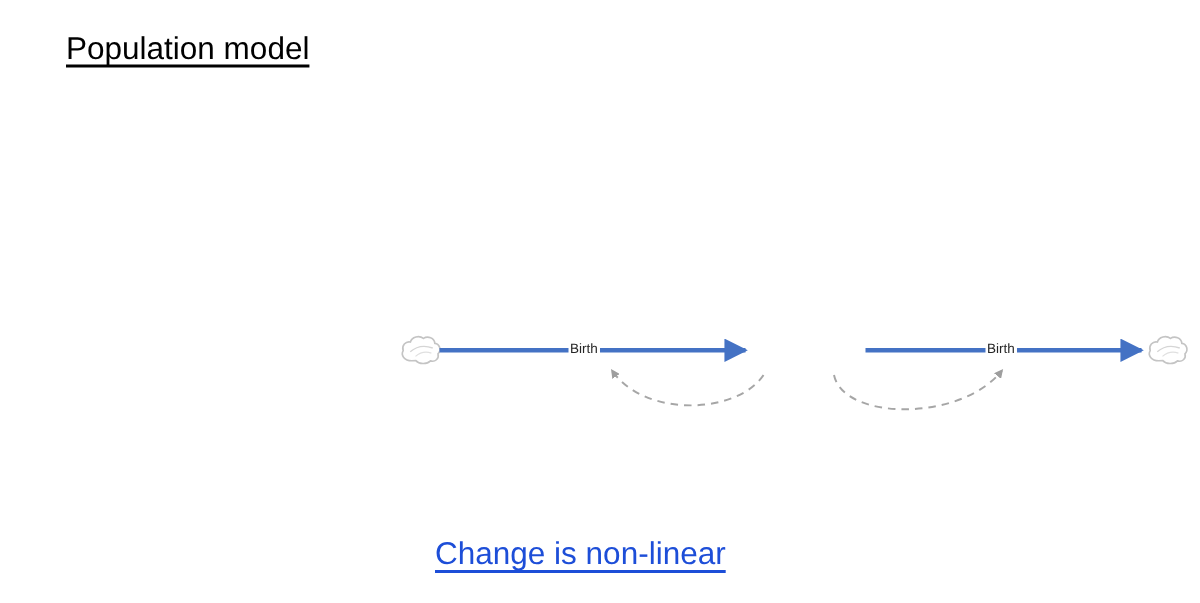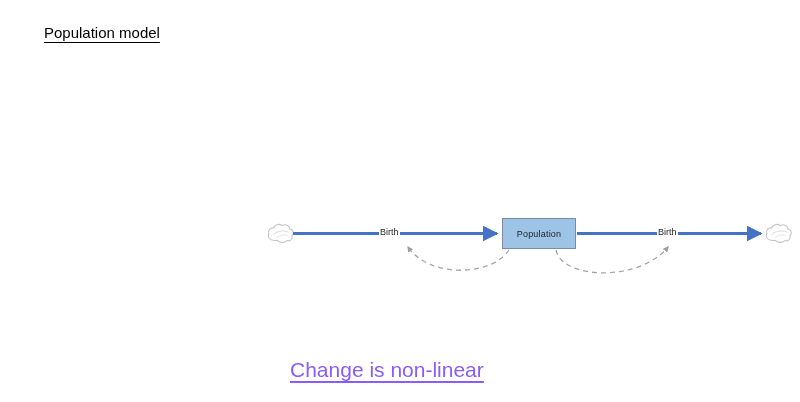--- a/index.html
+++ b/index.html
@@ -22,35 +22,35 @@
     width: 800px;
     height: 402px;
     background: #ffffff;
   }
 
   
   .slide-title {
     position: absolute;
     left: 44px;
     top: 20px;
-    font-size: 15px;
+    font-size: 21px;
     line-height: 26px;
     color: #000000;
     text-decoration: underline;
     text-underline-offset: 4px;
     white-space: nowrap;
   }
 
   .slide-caption {
     position: absolute;
     left: 290px;
     top: 357px;
     font-size: 21px;
     line-height: 26px;
-    color: #8b5cf6;
+    color: #1d4ed8;
     text-decoration: underline;
     text-underline-offset: 4px;
     white-space: nowrap;
     text-align: right;
   }
 
   
   #diagram-canvas {
     position: absolute;
     left: 0;
@@ -140,23 +140,20 @@
 
     <line x1="293" y1="233.5" x2="497" y2="233.5" stroke="#4472C4" stroke-width="3" marker-end="url(#arrow-blue)"></line>
 
     <line x1="577" y1="233.5" x2="761" y2="233.5" stroke="#4472C4" stroke-width="3" marker-end="url(#arrow-blue)"></line>
 
     <path d="M 509 250 C 492 276, 430 279, 408 247" fill="none" stroke="#A6A6A6" stroke-width="1.3" stroke-dasharray="5 4" marker-end="url(#arrow-gray)"></path>
 
     <path d="M 556 250 C 562 280, 640 282, 668 247" fill="none" stroke="#A6A6A6" stroke-width="1.3" stroke-dasharray="5 4" marker-end="url(#arrow-gray)"></path>
   </svg>
 
-  <div class="stock-box">
-    <span class="stock-box-label">Population</span>
-  </div>
 
   <div class="flow-label birth">Birth</div>
 
   <div class="flow-label death">Birth</div>
 
   <div class="slide-caption">Change is non-linear</div>
 
 </div>
 
 </body></html>

